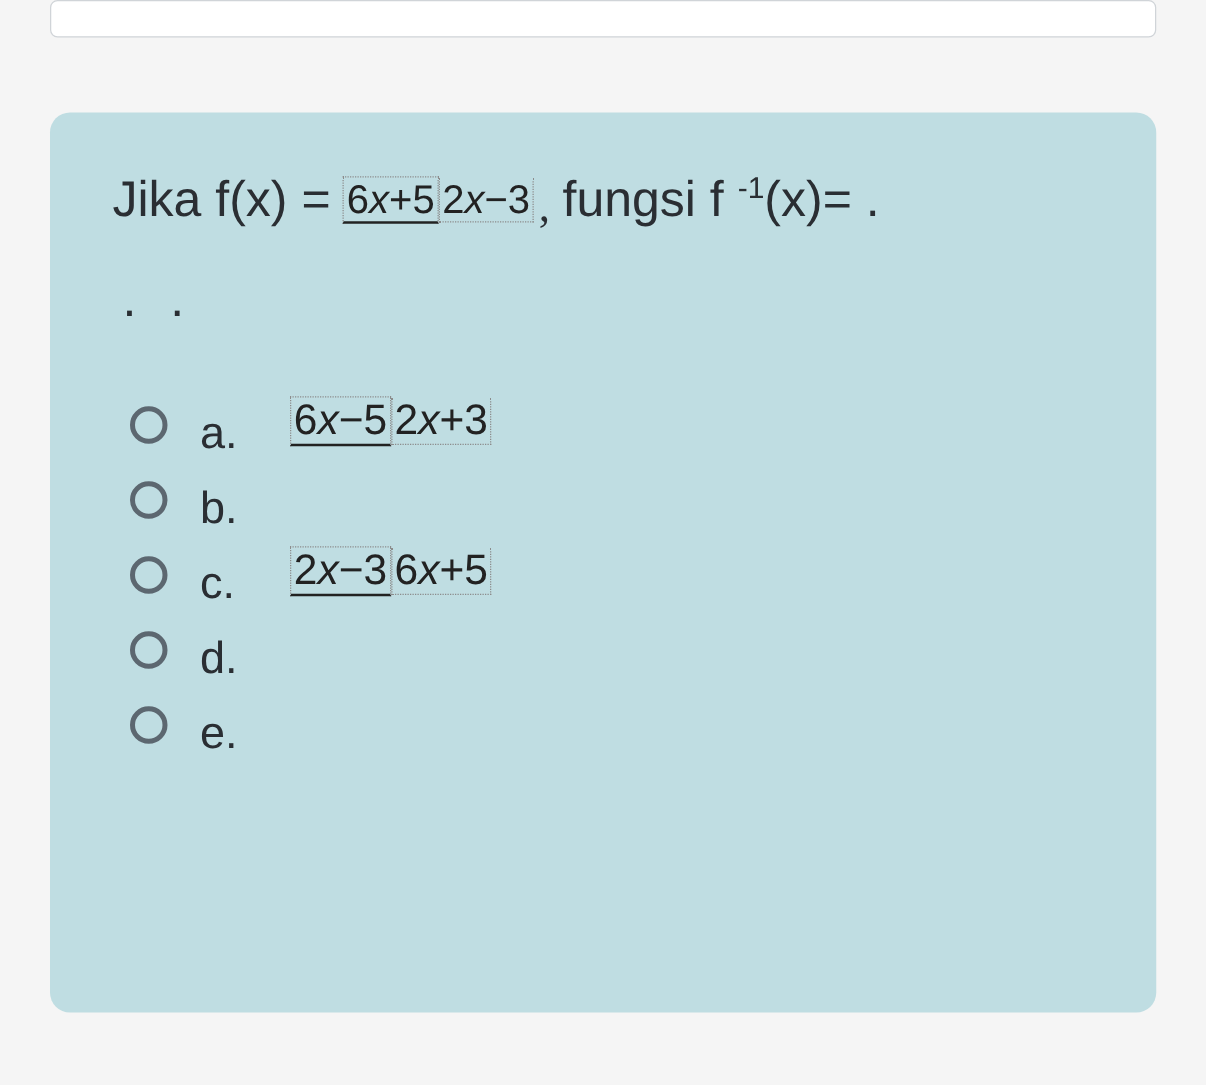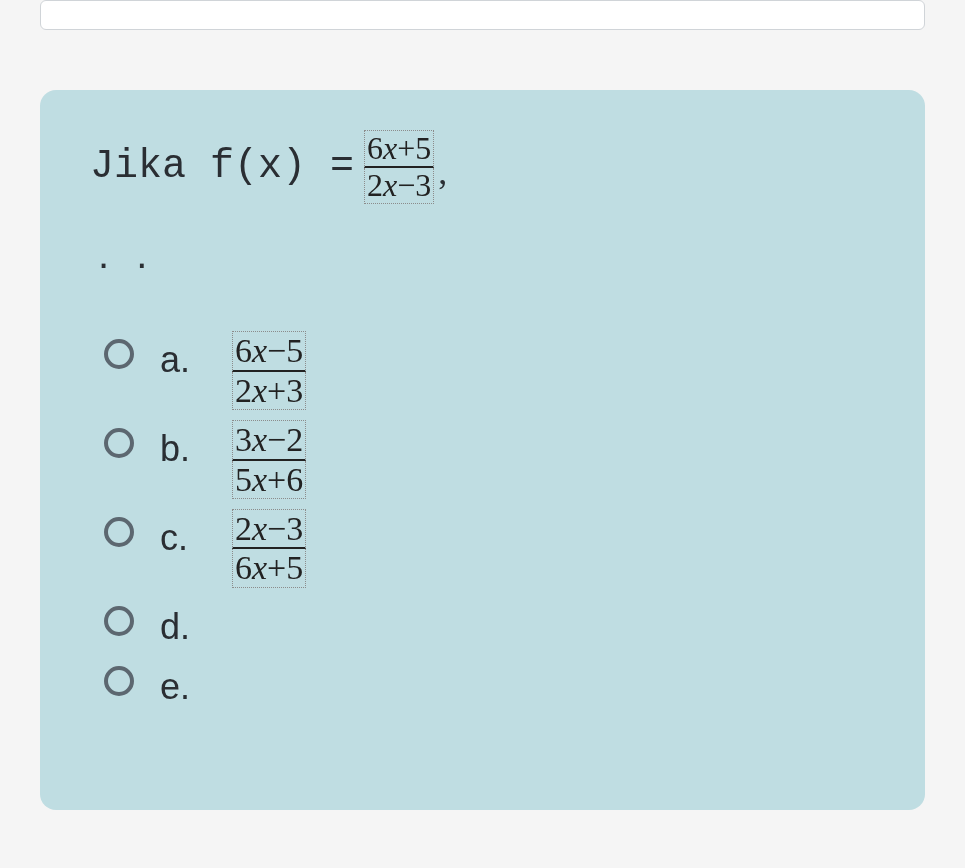--- a/index.html
+++ b/index.html
@@ -35,28 +35,27 @@
     font-size: 40px;
     color: #2a2e33;
     line-height: 1.4;
     display: flex;
     flex-wrap: wrap;
     align-items: center;
     gap: 6px;
   }
   .qtext-part {
     white-space: nowrap;
-    font-family: Liberation Mono, monospace;
   }
   .fraction {
     display: inline-flex;
-    flex-direction: column;
+    flex-direction: row;
     align-items: center;
     vertical-align: middle;
-    font-family: Liberation Serif, serif;
+    font-family: Liberation Sans, sans-serif;
     font-size: 32px;
     line-height: 1.1;
     color: #222;
     margin: 0 4px;
   }
   .fraction .num,
   .fraction .den {
     padding: 0 2px;
     white-space: nowrap;
   }
@@ -147,46 +146,43 @@
 
   <div class="question-card">
 
     <div class="question-text">
       <span class="qtext-part">Jika f(x) = </span>
       <span class="fraction">
         <span class="num"><span>6<span class="fvar">x</span>+5</span></span>
         <span class="den"><span>2<span class="fvar">x</span>−3</span></span>
       </span>
       <span class="comma-stack">,</span>
+      <span class="qtext-part">
+        <span> fungsi f </span><span class="sup">-1</span><span>(x)= .</span>
+      </span>
     </div>
 
     <div class="ellipsis-row">. .</div>
 
     <div class="options">
 
       <label class="option-row">
         <input type="radio" name="answer" class="radio" style="">
         <span class="option-label">a.</span>
         <span class="option-fraction-wrap">
           <span class="fraction option-fraction">
             <span class="num"><span>6<span class="fvar">x</span>−5</span></span>
             <span class="den"><span>2<span class="fvar">x</span>+3</span></span>
           </span>
         </span>
       </label>
 
       <label class="option-row">
         <input type="radio" name="answer" class="radio" style="">
         <span class="option-label">b.</span>
-        <span class="option-fraction-wrap">
-          <span class="fraction option-fraction">
-            <span class="num"><span>3<span class="fvar">x</span>−2</span></span>
-            <span class="den"><span>5<span class="fvar">x</span>+6</span></span>
-          </span>
-        </span>
       </label>
 
       <label class="option-row">
         <input type="radio" name="answer" class="radio" style="">
         <span class="option-label">c.</span>
         <span class="option-fraction-wrap">
           <span class="fraction option-fraction">
             <span class="num"><span>2<span class="fvar">x</span>−3</span></span>
             <span class="den"><span>6<span class="fvar">x</span>+5</span></span>
           </span>

